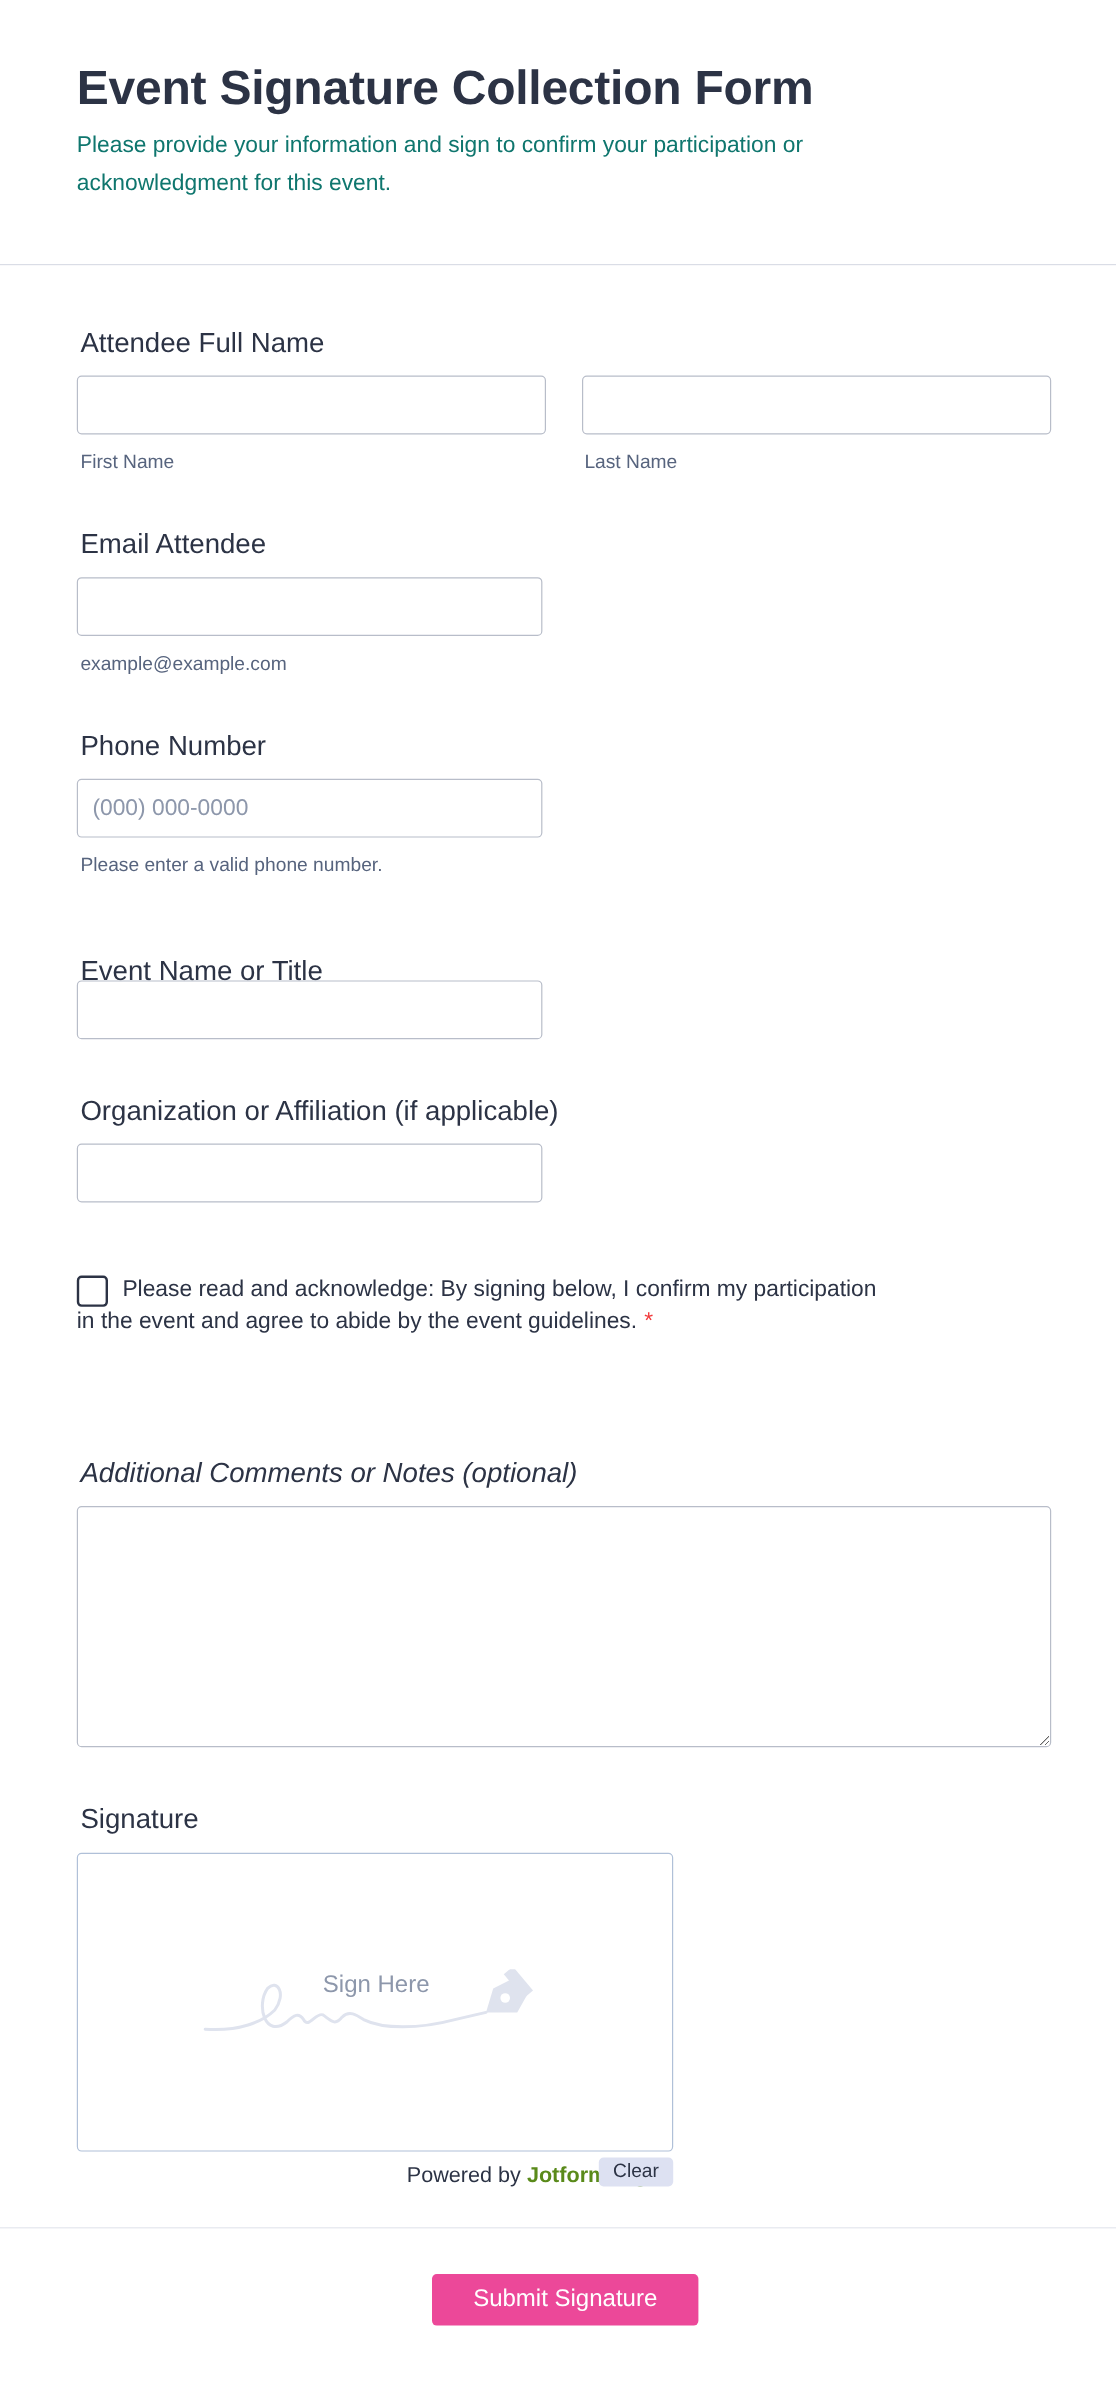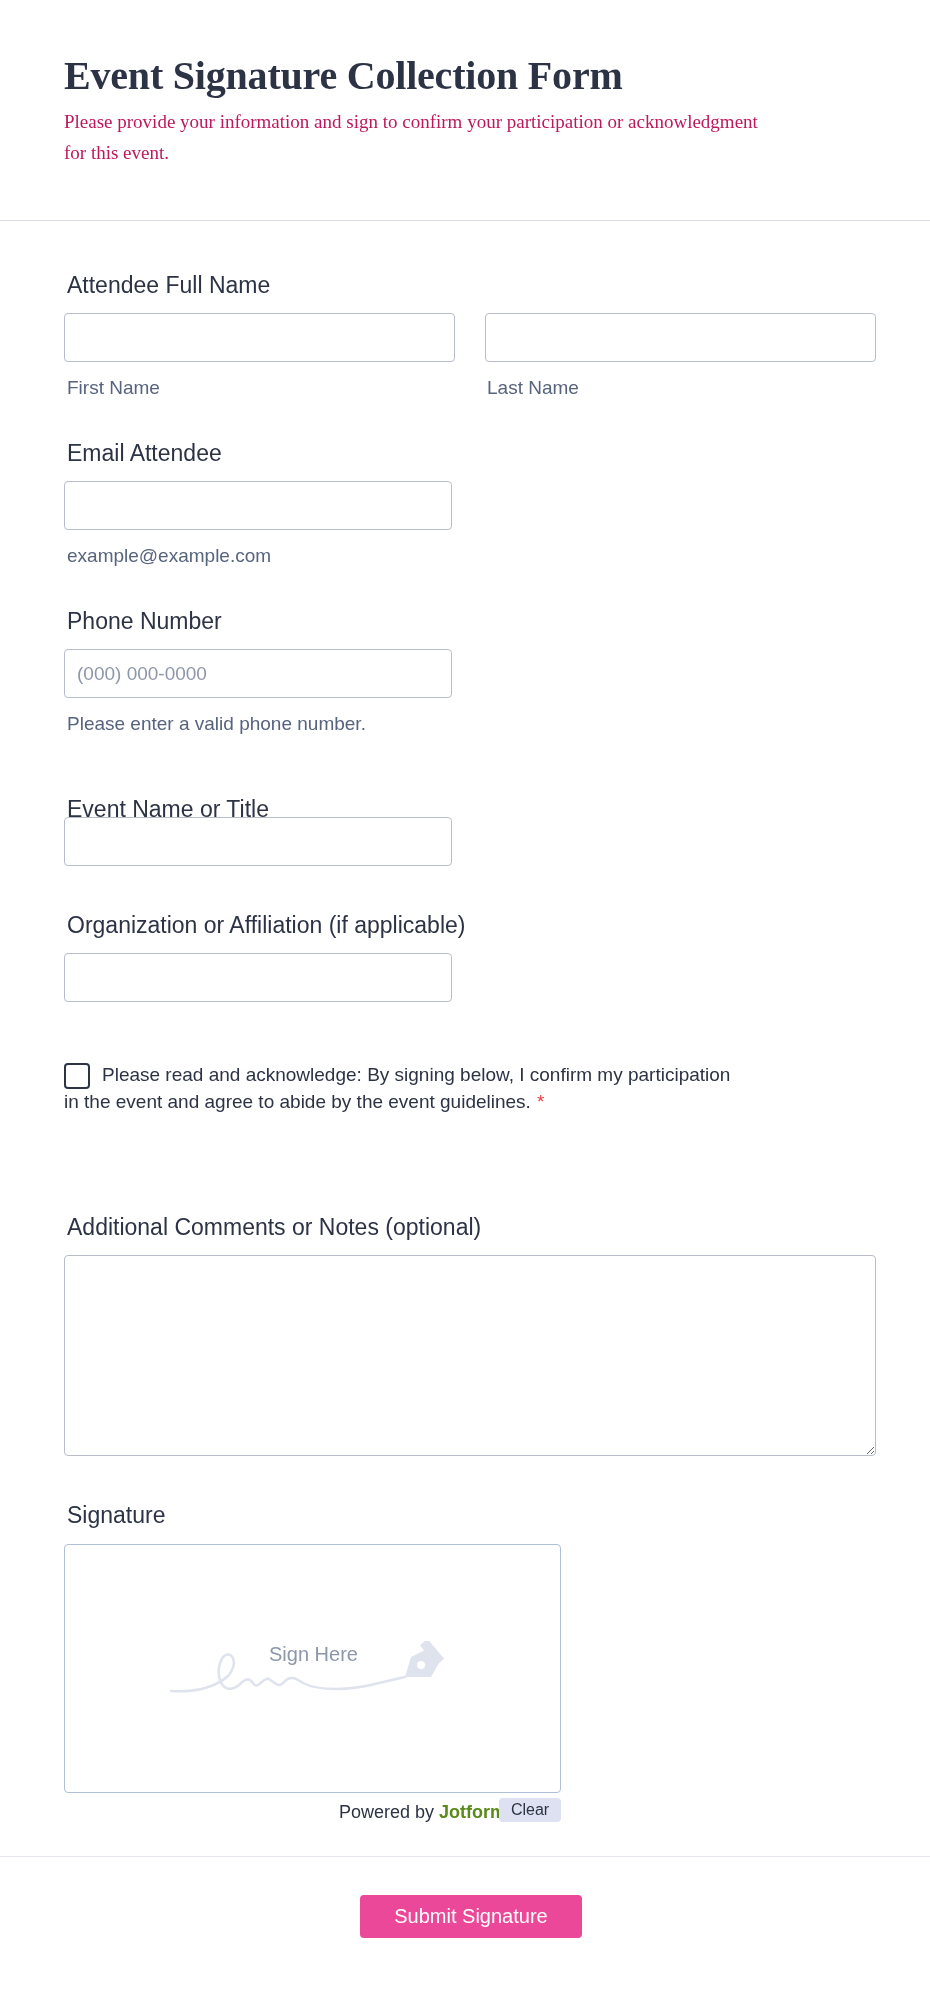--- a/index.html
+++ b/index.html
@@ -1,24 +1,24 @@
 <!DOCTYPE html>
 <html><head>
 <meta charset="utf-8">
 <style>
   * { box-sizing: border-box; margin: 0; padding: 0; }
   html, body { width: 930px; height: 2003px; background: #ffffff; }
   body { font-family: "Liberation Sans", "DejaVu Sans", sans-serif; color: #2c3345; position: relative; overflow: hidden; }
 
-  .header { position: absolute; left: 0; top: 0; width: 930px; height: 221px; border-bottom: 1px solid #dadde6; font-family: Liberation Serif, serif; }
+  .header { position: absolute; left: 0; top: 0; width: 930px; height: 221px; border-bottom: 1px solid #dadde6; }
   .form-title { position: absolute; left: 64px; top: 52px; font-size: 40px; font-weight: bold; color: #2c3345; letter-spacing: -0.2px; }
-  .form-subtitle { position: absolute; left: 64px; top: 106px; width: 720px; font-size: 19px; line-height: 31px; color: #be185d; }
+  .form-subtitle { position: absolute; left: 64px; top: 106px; width: 720px; font-size: 19px; line-height: 31px; color: #0f766e; }
 
   .label { position: absolute; left: 67px; font-size: 23px; color: #2c3345; }
-  .sublabel { position: absolute; font-size: 19px; color: #57647e; }
+  .sublabel { position: absolute; font-size: 16px; color: #57647e; }
   .input { position: absolute; height: 49px; border: 1px solid #b8bdc9; border-radius: 4px; background: #fff; font-family: "Liberation Sans", sans-serif; font-size: 19px; color: #2c3345; padding: 0 12px; outline: none; }
   .input::placeholder { color: #8d97ab; }
 
   .checkbox { position: absolute; left: 64px; top: 1063px; width: 26px; height: 26px; border: 2px solid #2c3345; border-radius: 4px; background: #fff; }
   .check-text { position: absolute; left: 64px; top: 1061px; width: 680px; font-size: 19px; line-height: 27px; color: #2c3345; text-indent: 38px; }
   .required { color: #f23a3c; margin-left: 6px; }
 
   textarea.input { padding: 10px 12px; resize: both; }
 
   .sig-box { position: absolute; left: 64px; top: 1544px; width: 497px; height: 249px; border: 1px solid #b0c0d8; border-radius: 4px; background: #fff; }
@@ -55,21 +55,21 @@
 
 <label class="label" style="top:796px;">Event Name or Title</label>
 <input class="input" style="left: 64px; top: 817px; width: 388px;" value="">
 
 <label class="label" style="top:912px;">Organization or Affiliation (if applicable)</label>
 <input class="input" style="left: 64px; top: 953px; width: 388px;" value="">
 
 <div class="checkbox"></div>
 <p class="check-text"><span>Please read and acknowledge: By signing below, I confirm my participation in the event and agree to abide by the event guidelines.</span><span class="required">*</span></p>
 
-<label class="label" style="top:1214px;">Additional Comments or Notes (optional)</label>
+<label class="label" style="top:1214px;font-style:italic;">Additional Comments or Notes (optional)</label>
 <textarea class="input" style="left: 64px; top: 1255px; width: 812px; height: 201px;"></textarea>
 
 <label class="label" style="top:1502px;">Signature</label>
 <div class="sig-box">
   <svg class="sig-art" width="290" height="70" viewBox="0 0 290 70">
     <path d="M2 50 C 30 52, 50 44, 60 34 C 70 20, 62 8, 54 16 C 44 30, 52 58, 70 44 C 76 38, 80 36, 84 42 C 88 50, 94 36, 100 38 C 106 42, 110 48, 116 40 C 122 34, 128 38, 134 42 C 150 50, 180 50, 210 42 L 236 36" fill="none" stroke="#dfe3ee" stroke-width="2.5" stroke-linecap="round"></path>
     <path d="M236 36 L 242 16 L 258 8 L 270 22 L 262 36 Z" fill="#dfe3ee"></path>
     <rect x="258" y="-2" width="10" height="26" transform="rotate(-40 263 11)" fill="#dfe3ee"></rect>
     <circle cx="252" cy="24" r="4" fill="#ffffff"></circle>
   </svg>

